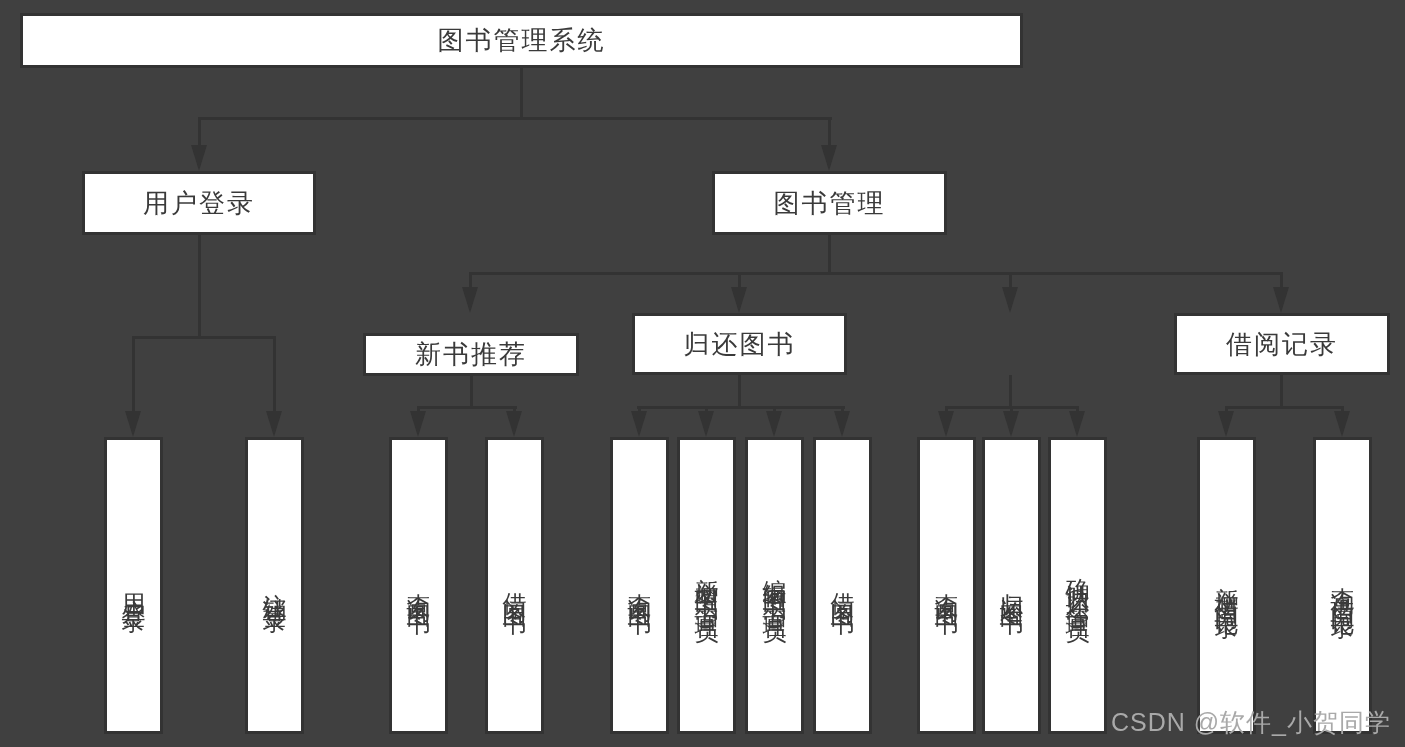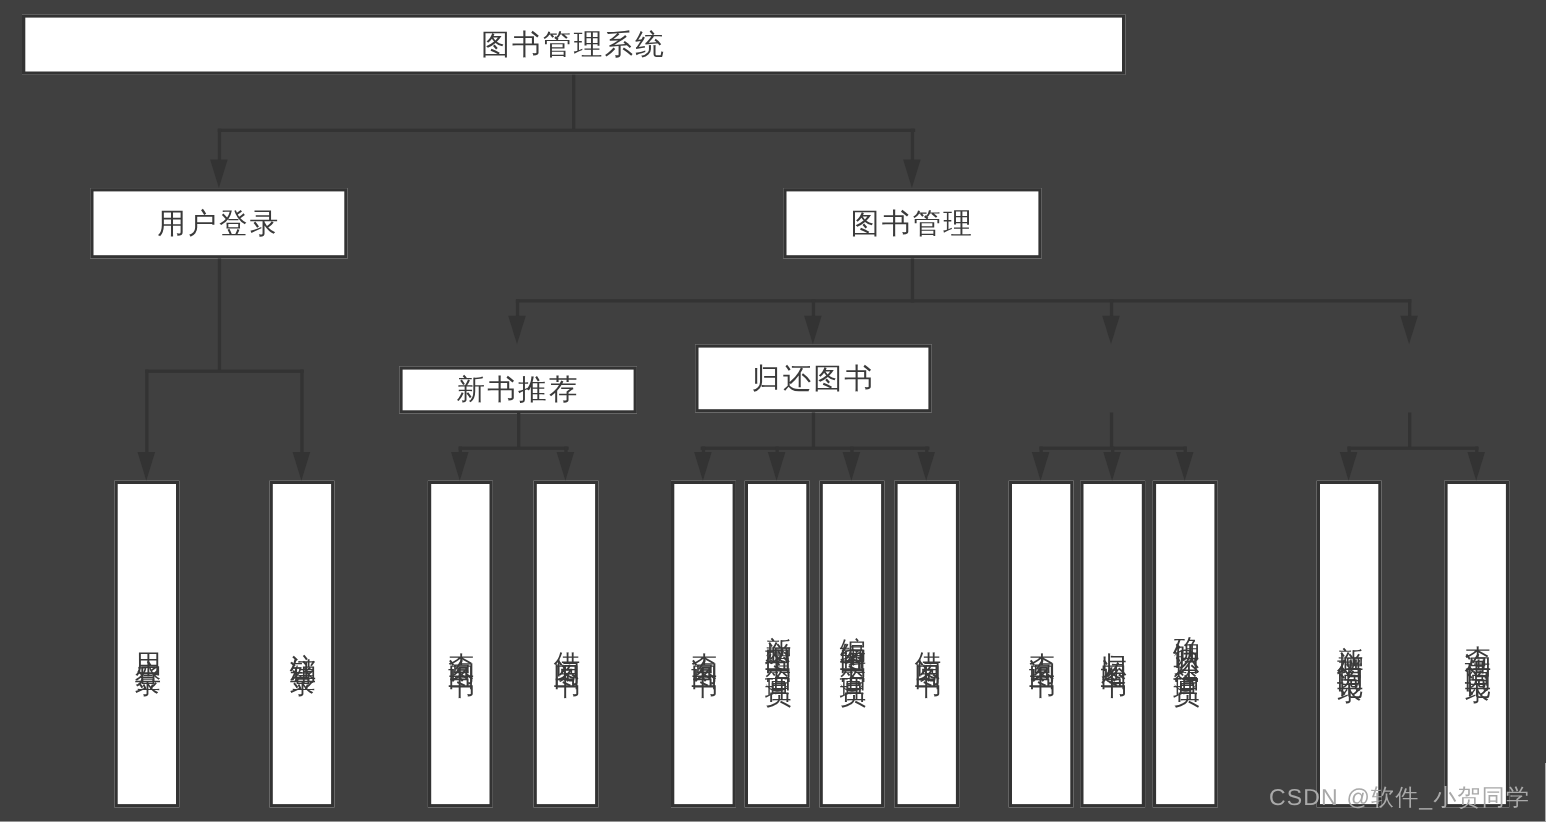--- a/index.html
+++ b/index.html
@@ -21,21 +21,21 @@
   }
   .hl{position:absolute;background:#333333;height:3px;}
   .vl{position:absolute;background:#333333;width:3px;}
   .arrow{
     position:absolute;width:0;height:0;
     border-left:8px solid transparent;border-right:8px solid transparent;
     border-top:26px solid #333333;
   }
   .watermark{
     position:absolute;right:14px;bottom:8px;
-    font-size:21px;color:#a9a9a9;letter-spacing:1px;white-space:nowrap;
+    font-size:25px;color:#a9a9a9;letter-spacing:1px;white-space:nowrap;
   }
 </style>
 </head>
 <body>
 
 <div class="canvas">
 
   <div class="box" style="left:20px;top:13px;width:1003px;height:55px;">
     <span class="hlabel">图书管理系统</span>
   </div>
@@ -45,20 +45,23 @@
   </div>
   <div class="box" style="left:712px;top:171px;width:235px;height:64px;">
     <span class="hlabel">图书管理</span>
   </div>
 
   <div class="box" style="left:363px;top:313px;width:216px;height:43px;margin-top:20px;">
     <span class="hlabel">新书推荐</span>
   </div>
   <div class="box" style="left:632px;top:313px;width:215px;height:62px;">
     <span class="hlabel">归还图书</span>
+  </div>
+  <div class="box" style="left:1174px;top:313px;width:216px;height:62px;">
+    <span class="hlabel">借阅记录</span>
   </div>
 
   <div class="box vbox" style="left:104px;top:437px;width:59px;height:297px;">
     <span class="vlabel">用户登录</span>
   </div>
   <div class="box vbox" style="left:245px;top:437px;width:59px;height:297px;">
     <span class="vlabel">注销登录</span>
   </div>
 
   <div class="box vbox" style="left:389px;top:437px;width:59px;height:297px;">

